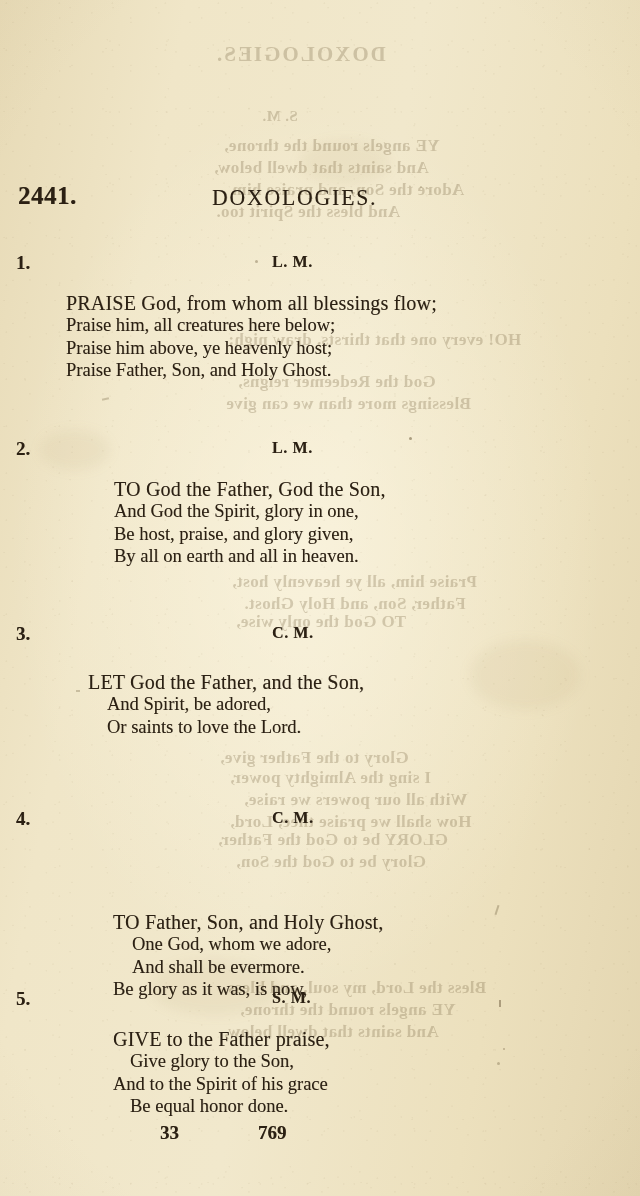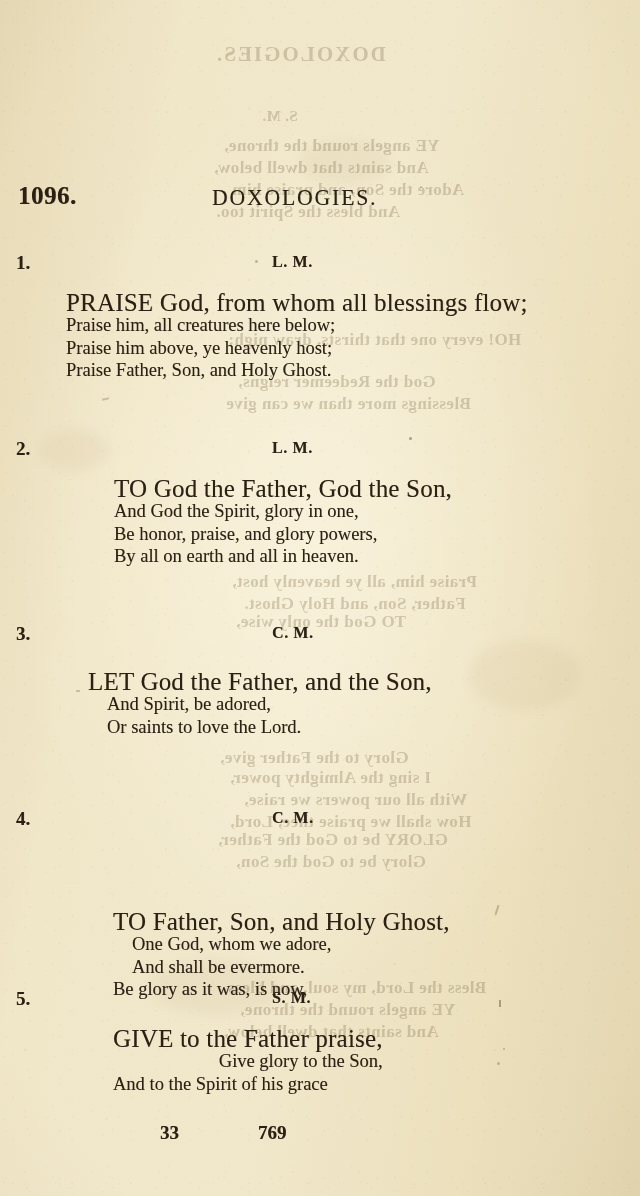--- a/index.html
+++ b/index.html
@@ -116,22 +116,22 @@
 
   .verse {
     position: absolute;
     font-size: 18.5px;
     line-height: 22.4px;
     white-space: nowrap;
     text-shadow: 0.35px 0 0 rgba(43,32,19,0.30);
   }
   .verse .ln { display: block; }
   .verse .ln.ind { padding-left: 19px; }
-  .verse .ln.ind-sm { padding-left: 17px; text-align: right; }
-  .verse .opening { font-size: 25px; letter-spacing: 0.2px; }
+  .verse .ln.ind-sm { padding-left: 17px; }
+  .verse .opening { font-size: 20px; letter-spacing: 0.2px; }
 
   
   .sig, .folio {
     position: absolute;
     font-size: 19px;
     font-weight: bold;
     text-shadow: 0.35px 0 0 rgba(43,32,19,0.4);
   }
 
   
@@ -171,42 +171,42 @@
     <div class="bleed b-strong" style="left:224px; top:1022px; font-size:17px;">And saints that dwell below,</div>
   </div>
 
   <div class="grain"></div>
   <div class="blotch" style="left:40px;  top:430px; width:70px;  height:40px;"></div>
   <div class="blotch" style="left:470px; top:640px; width:110px; height:70px;"></div>
   <div class="blotch" style="left:150px; top:960px; width:130px; height:55px;"></div>
   <div class="blotch" style="left:300px; top:140px; width:90px;  height:45px;"></div>
 
   <div class="head">
-    <div class="head-num">1096.</div>
+    <div class="head-num">2441.</div>
     <div class="head-title">DOXOLOGIES.</div>
   </div>
 
   <div class="hymn" style="top:252px;">
     <div class="hymn-num">1.</div>
     <div class="meter" style="left:272px;">L. M.</div>
     <div class="verse" style="left:66px; top:40px;">
       <span class="ln opening">PRAISE God, from whom all blessings flow;</span>
       <span class="ln">Praise him, all creatures here below;</span>
       <span class="ln">Praise him above, ye heavenly host;</span>
       <span class="ln">Praise Father, Son, and Holy Ghost.</span>
     </div>
   </div>
 
   <div class="hymn" style="top:438px;">
     <div class="hymn-num">2.</div>
     <div class="meter" style="left:272px;">L. M.</div>
     <div class="verse" style="left:114px; top:40px;">
       <span class="ln opening">TO God the Father, God the Son,</span>
       <span class="ln">And God the Spirit, glory in one,</span>
-      <span class="ln">Be honor, praise, and glory powers,</span>
+      <span class="ln">Be host, praise, and glory given,</span>
       <span class="ln">By all on earth and all in heaven.</span>
     </div>
   </div>
 
   <div class="hymn" style="top:623px;">
     <div class="hymn-num">3.</div>
     <div class="meter" style="left:272px;">C. M.</div>
     <div class="verse" style="left:88px; top:48px;">
       <span class="ln opening">LET God the Father, and the Son,</span>
       <span class="ln ind">And Spirit, be adored,</span>
@@ -225,20 +225,21 @@
     </div>
   </div>
 
   <div class="hymn" style="top:988px;">
     <div class="hymn-num">5.</div>
     <div class="meter" style="left:272px;">S. M.</div>
     <div class="verse" style="left:113px; top:40px;">
       <span class="ln opening">GIVE to the Father praise,</span>
       <span class="ln ind-sm">Give glory to the Son,</span>
       <span class="ln">And to the Spirit of his grace</span>
+      <span class="ln ind-sm">Be equal honor done.</span>
     </div>
   </div>
 
   <div class="sig" style="left:160px; top:1122px;">33</div>
   <div class="folio" style="left:258px; top:1122px;">769</div>
 
   <div class="mark" style="left:409px; top:437px; width:3px; height:3px; border-radius:50%;"></div>
   <div class="mark" style="left:499px; top:1000px; width:2px; height:7px; opacity:0.5;"></div>
   <div class="mark" style="left:496px; top:905px; width:2px; height:10px; opacity:0.35; transform:rotate(18deg);"></div>
   <div class="mark" style="left:503px; top:1048px; width:2px; height:2px; border-radius:50%; opacity:0.4;"></div>

